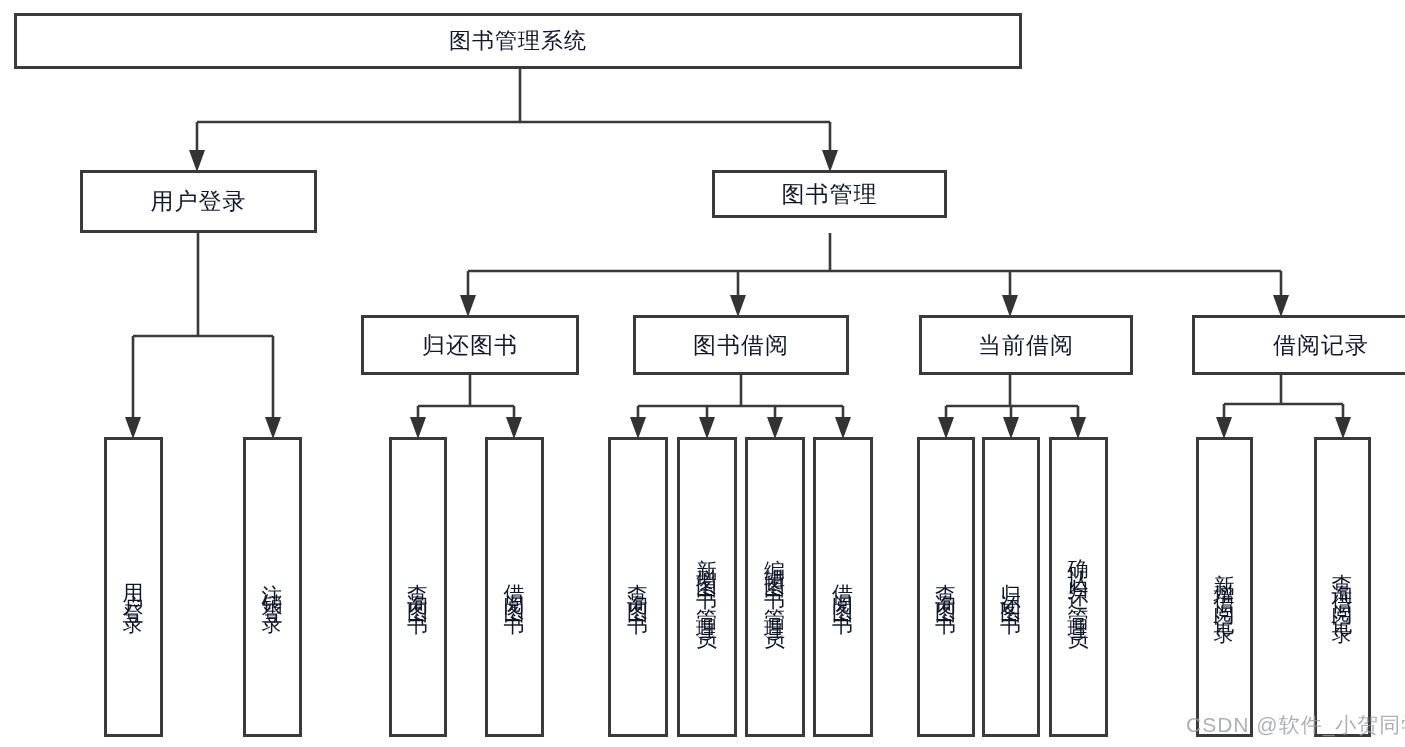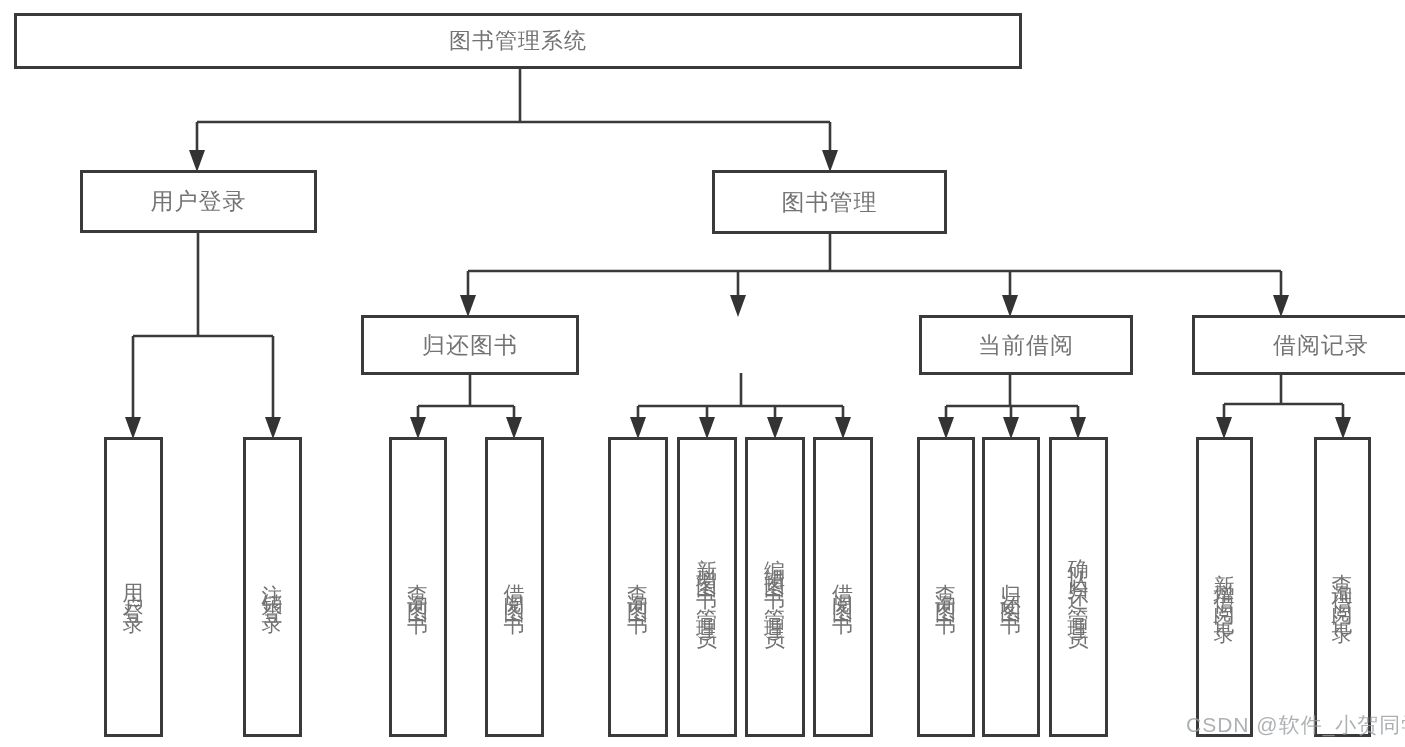--- a/index.html
+++ b/index.html
@@ -13,21 +13,21 @@
   .connectors{
     position:absolute;left:0;top:0;width:1405px;height:747px;
     pointer-events:none;
   }
   .box{
     position:absolute;
     box-sizing:border-box;
     background:#ffffff;
     border:3px solid #3a3a3a;
     display:flex;align-items:center;justify-content:center;
-    color:#737373;
+    color:#0f172a;
     z-index:2;
   }
   .box .lbl{
     font-size:23px;
     letter-spacing:1px;
     line-height:1;
     white-space:nowrap;
   }
   .root .lbl{font-size:22px;}
   .vbox .lbl{
@@ -126,27 +126,30 @@
     </g>
   </svg>
 
   <div class="box root" style="left:14px;top:13px;width:1008px;height:56px;">
     <span class="lbl">图书管理系统</span>
   </div>
 
   <div class="box" style="left:80px;top:170px;width:237px;height:63px;">
     <span class="lbl">用户登录</span>
   </div>
-  <div class="box" style="left:712px;top:170px;width:235px;height:64px;">
+  <div class="box" style="left:712px;top:170px;width:235px;height:48px;">
     <span class="lbl">图书管理</span>
   </div>
 
   <div class="box" style="left:361px;top:315px;width:218px;height:60px;">
     <span class="lbl">归还图书</span>
   </div>
+  <div class="box" style="left:633px;top:315px;width:216px;height:60px;">
+    <span class="lbl">图书借阅</span>
+  </div>
   <div class="box" style="left:903px;top:315px;width:214px;height:60px;margin-left:16px;">
     <span class="lbl">当前借阅</span>
   </div>
   <div class="box" style="left:1192px;top:315px;width:258px;height:60px;font-family:Liberation Serif, serif;">
     <span class="lbl">借阅记录</span>
   </div>
 
   <div class="box vbox" style="left:104px;top:437px;width:59px;height:300px;">
     <span class="lbl">用户登录</span>
   </div>

